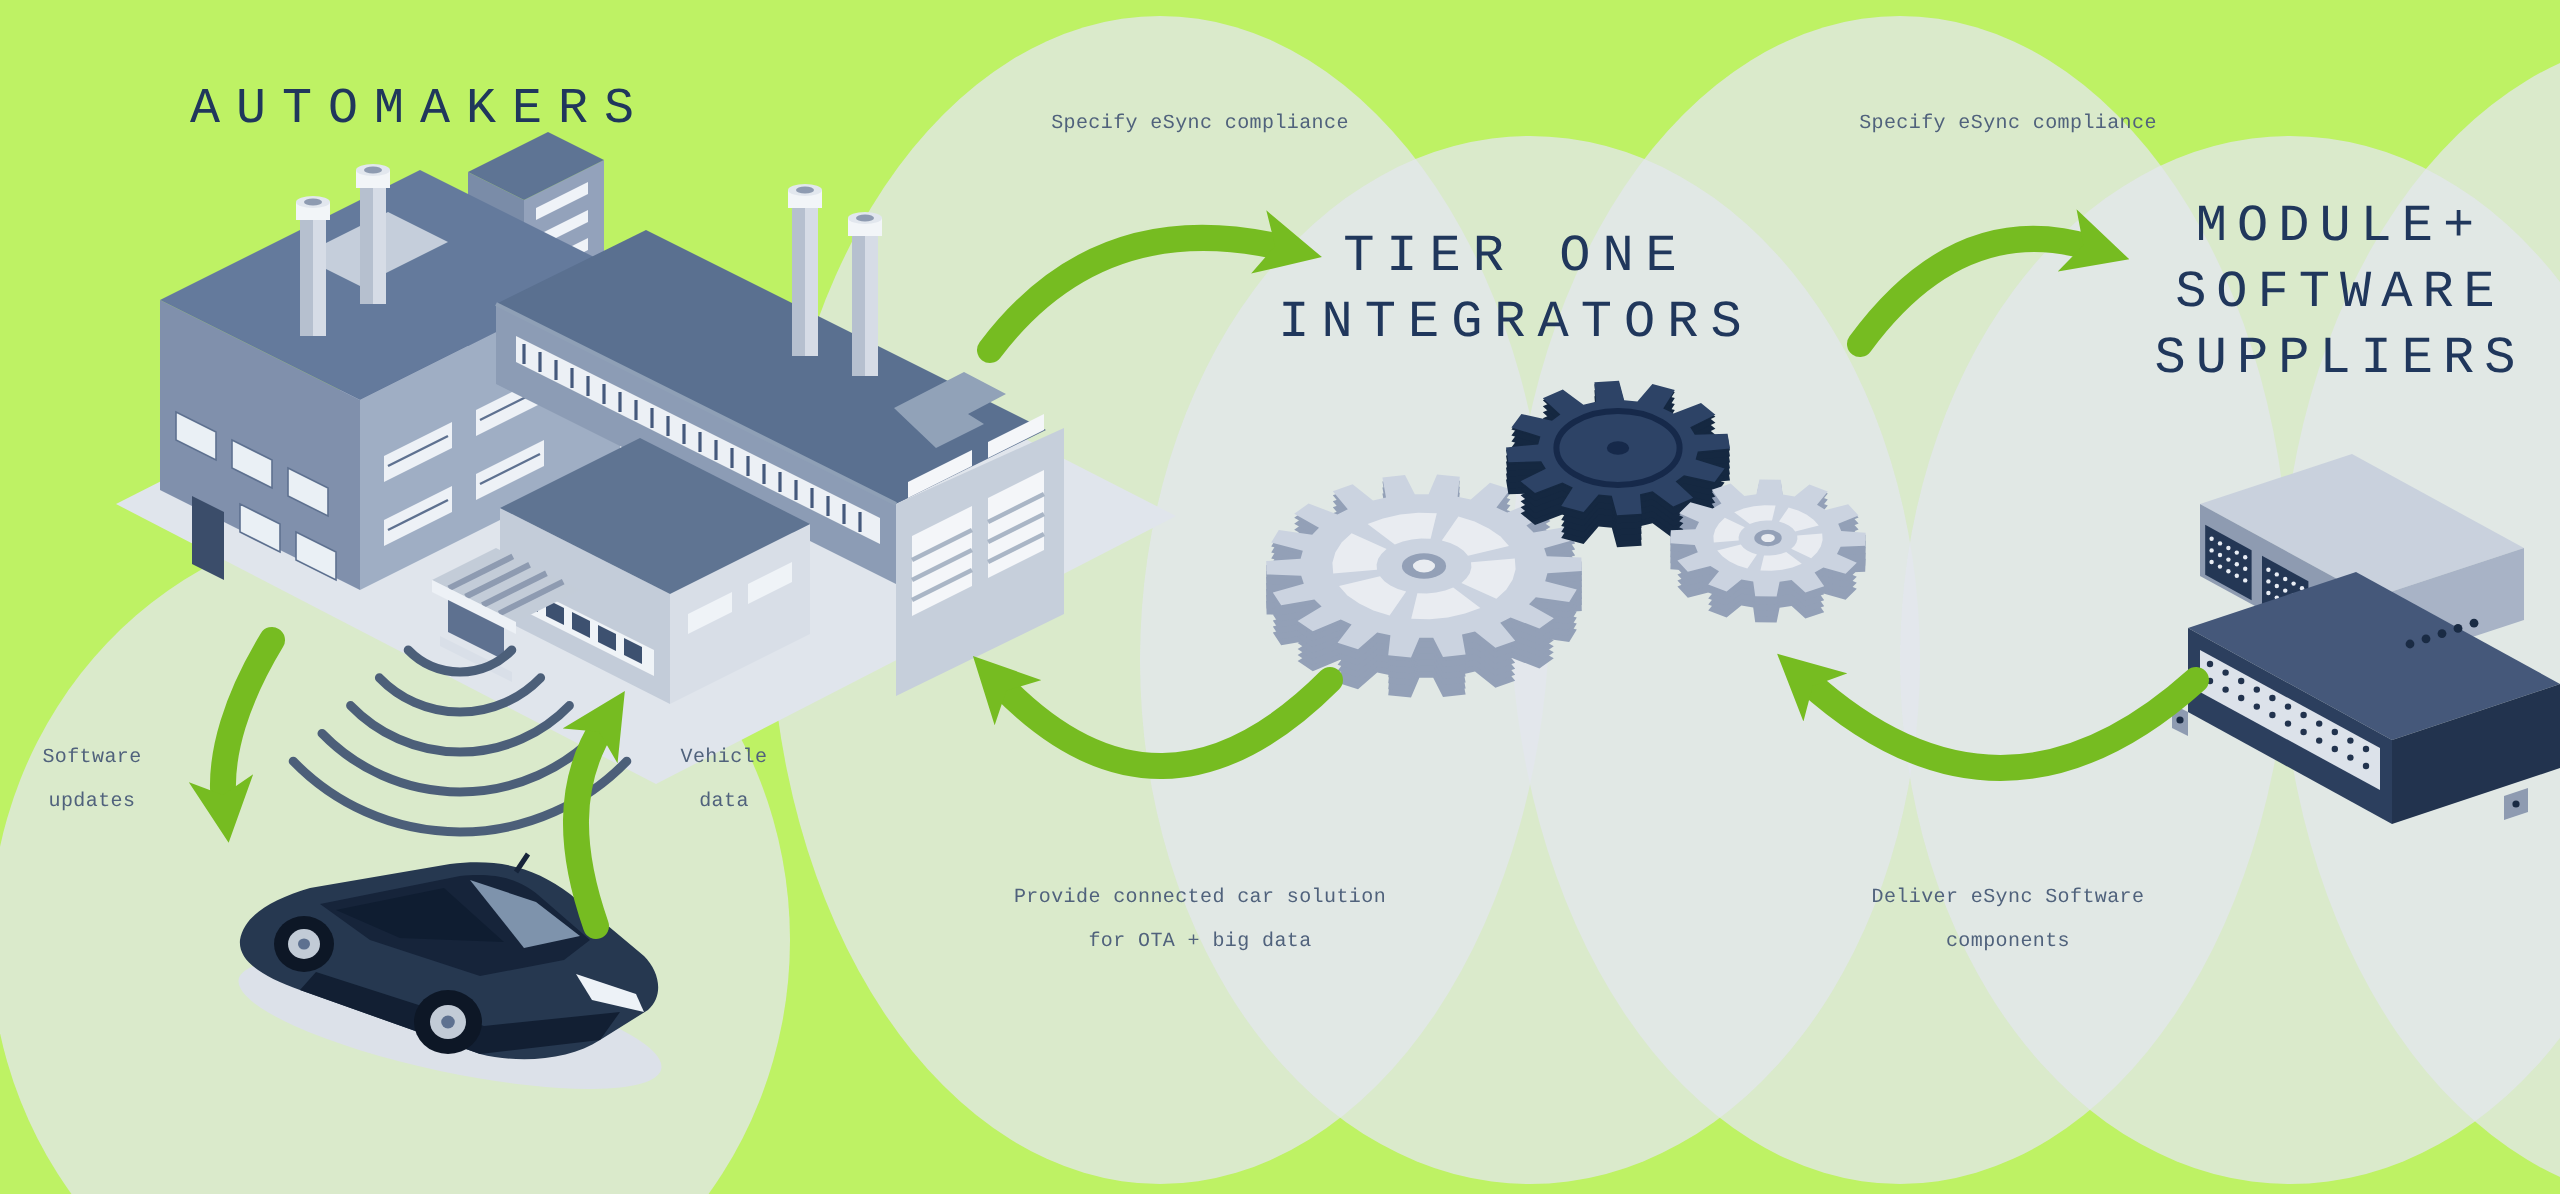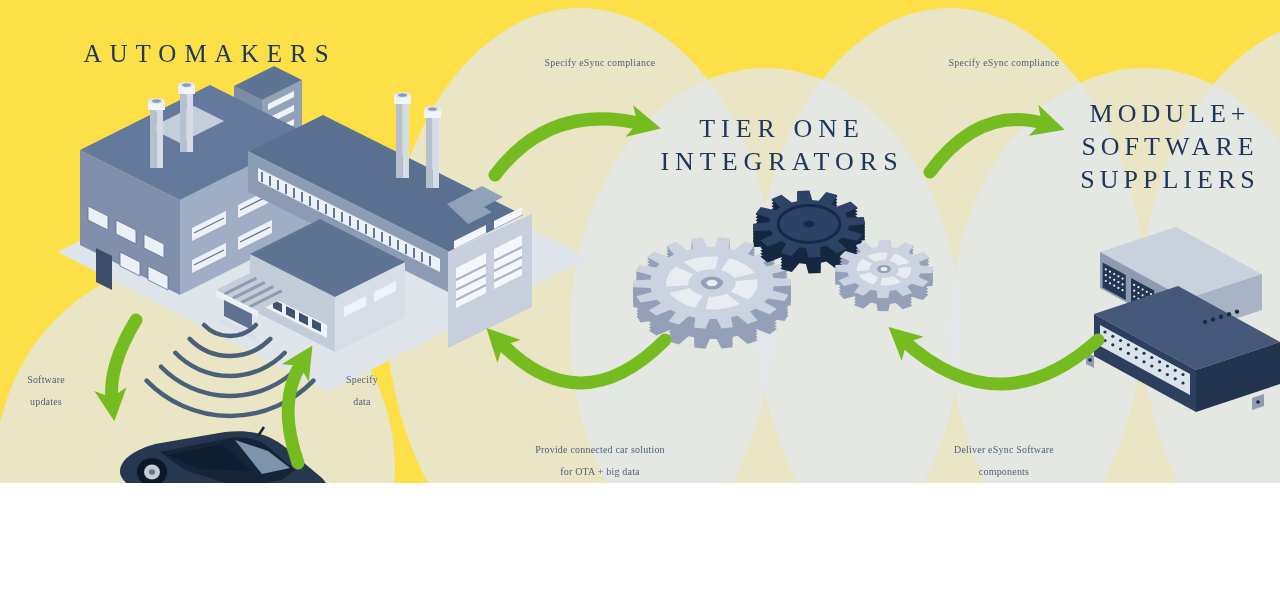--- a/index.html
+++ b/index.html
@@ -1,22 +1,22 @@
 <!DOCTYPE html>
 <html style="--accent-green: #76BC21; --heading-navy: #20375C; --label-slate: #50627C; --illustration-dark-navy: #24364F; --illustration-mid-blue: #8C9CB5; --illustration-light-gray: #C7D0DD; --background-circle: #ECEEF2;"><head>
 <meta charset="utf-8">
 <style>
   html,body{margin:0;padding:0;background:#ffffff;}
-  .scene{position:relative;width:1280px;height:483px;background:#fde047;overflow:hidden;
-         font-family:Liberation Serif, serif;}
+  .scene{position:relative;width:1280px;height:597px;background:#bef264;overflow:hidden;
+         font-family:Liberation Mono, monospace;}
   .scene svg.art{position:absolute;left:0;top:0;}
   .label{position:absolute;white-space:pre-line;text-align:center;color:var(--label-slate,#50627C);}
   .heading{position:absolute;white-space:pre-line;text-align:center;color:var(--heading-navy,#20375C);font-weight:400;}
   #automakers-label{left:55px;top:40px;width:310px;font-size:25px;letter-spacing:8px;}
-  #tier-one-label{left:632px;top:112px;width:300px;font-size:26px;letter-spacing:6px;line-height:33px;}
+  #tier-one-label{left:608px;top:112px;width:300px;font-size:26px;letter-spacing:6px;line-height:33px;}
   #suppliers-label{left:1058px;top:97px;width:224px;font-size:26px;letter-spacing:5px;line-height:33px;}
   .flow-label{font-size:10px;line-height:22px;letter-spacing:0.2px;}
   #specify-left{left:450px;top:52px;width:300px;}
   #specify-right{left:854px;top:52px;width:300px;}
   #software-updates{left:0px;top:369px;width:92px;}
   #vehicle-data{left:312px;top:369px;width:100px;}
   #provide-label{left:430px;top:439px;width:340px;}
   #deliver-label{left:854px;top:439px;width:300px;}
   .flow-arrow{fill:none;stroke:var(--accent-green,#76BC21);stroke-width:13;stroke-linecap:round;}
   .arrowhead{fill:var(--accent-green,#76BC21);}
@@ -359,15 +359,15 @@
 SUPPLIERS</div>
 
   <div class="label flow-label" id="specify-left">Specify eSync compliance</div>
   <div class="label flow-label" id="specify-right">Specify eSync compliance</div>
   <div class="label flow-label" id="provide-label">Provide connected car solution
 for OTA + big data</div>
   <div class="label flow-label" id="deliver-label">Deliver eSync Software
 components</div>
   <div class="label flow-label" id="software-updates">Software
 updates</div>
-  <div class="label flow-label" id="vehicle-data">Specify
+  <div class="label flow-label" id="vehicle-data">Vehicle
 data</div>
 </div>
 
 </body></html>

